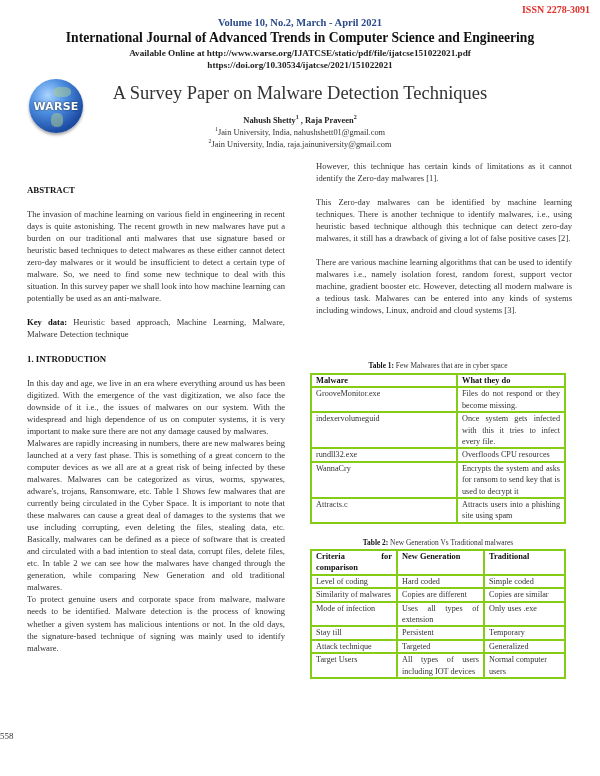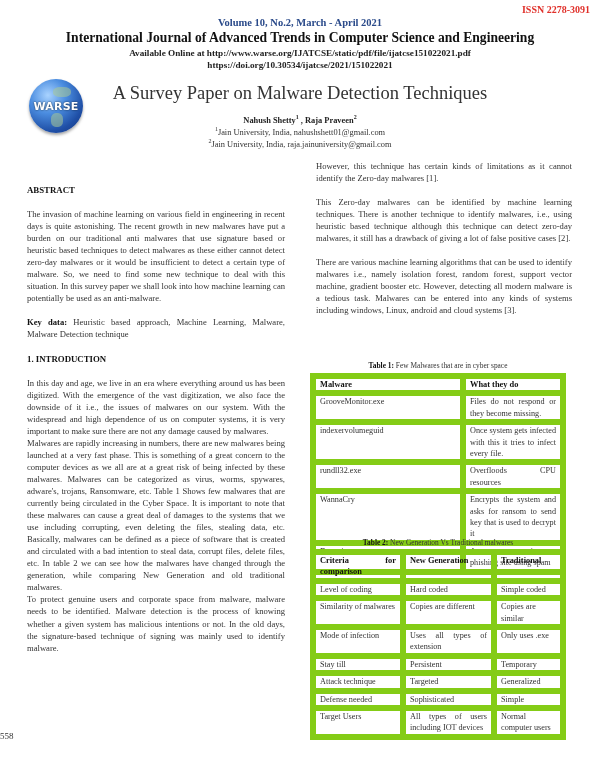--- a/index.html
+++ b/index.html
@@ -22,21 +22,21 @@
   sup { font-size: 6px; vertical-align: super; line-height: 0; }
   .col { position: absolute; font-size: 8.6px; line-height: 12.05px; color: #333; text-align: justify; }
   .col p { margin: 0; }
   .col .gap { height: 12px; }
   .h { font-weight: bold; color: #111; font-size: 8.8px; }
   .left { left: 27px; width: 258px; }
   .right { left: 316px; width: 256px; }
   .caption { position: absolute; text-align: center; font-size: 7.4px; color: #333; }
   .caption b { color: #111; }
   table { position: absolute; border-collapse: collapse; font-size: 8.2px; line-height: 11.4px; color: #333; }
-  td, th { border: 6px solid #84cc16; padding: 0 4px; vertical-align: top; text-align: left; }
+  td, th { border: 2px solid #84cc16; padding: 0 4px; vertical-align: top; text-align: left; }
   th { font-weight: bold; color: #111; font-size: 8.4px; }
   .t1 { left: 310px; top: 373px; width: 256px; }
   .t1 td:nth-child(1), .t1 th:nth-child(1) { width: 136px; }
   .t1 td:nth-child(2) { text-align: justify; }
   .t2 { left: 310px; top: 549px; width: 256px; }
   .t2 td:nth-child(1), .t2 th:nth-child(1) { width: 76px; }
   .t2 td:nth-child(2), .t2 th:nth-child(2) { width: 77px; text-align: justify; }
   .pagenum { position: absolute; top: 731px; left: 0; width: 600px; text-align: left; font-size: 9px; color: #333; }
 </style>
 </head>
@@ -102,21 +102,21 @@
   </tr>
   <tr>
     <td>rundll32.exe</td>
     <td>Overfloods CPU resources</td>
   </tr>
   <tr>
     <td>WannaCry</td>
     <td>Encrypts the system and asks for ransom to send key that is used to decrypt it</td>
   </tr>
   <tr>
-    <td>Detection.c</td>
+    <td>Attracts.c</td>
     <td>Attracts users into a phishing site using spam</td>
   </tr>
 </tbody>
   </table>
 
 <div class="caption" style="left:310px;top:538px;width:256px;"><b>Table 2:</b><span>  New Generation Vs Traditional malwares</span></div>
 
 <table class="t2">
   <tbody>
       <tr>
@@ -143,25 +143,20 @@
     <td>Stay till</td>
     <td>Persistent</td>
     <td>Temporary</td>
   </tr>
   <tr>
     <td>Attack technique</td>
     <td>Targeted</td>
     <td>Generalized</td>
   </tr>
   <tr>
-    <td>Defense needed</td>
-    <td>Sophisticated</td>
-    <td>Simple</td>
-  </tr>
-  <tr>
     <td>Target Users</td>
     <td>All types of users including IOT devices</td>
     <td>Normal computer users</td>
   </tr>
 </tbody>
   </table>
 
 <div class="pagenum">558</div>
 
 </body></html>

